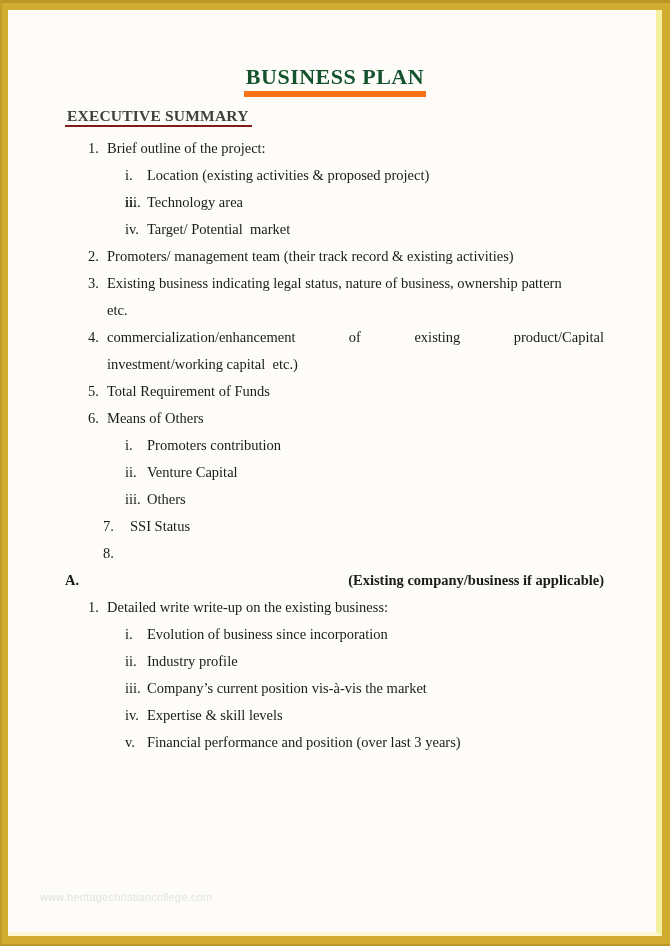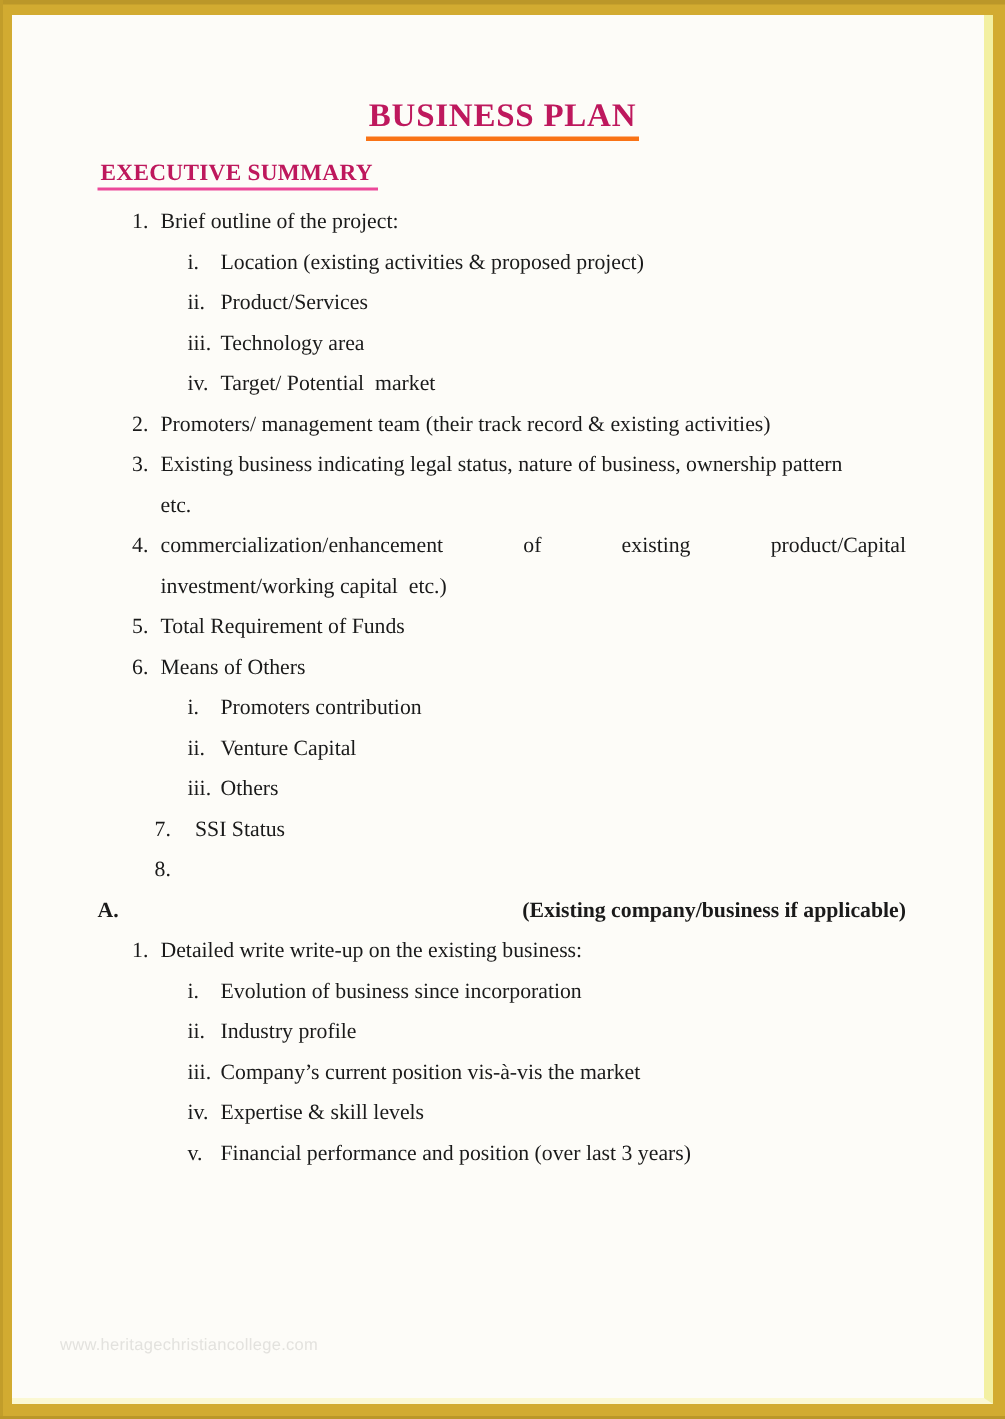--- a/index.html
+++ b/index.html
@@ -20,31 +20,31 @@
     border-right:6px solid #f3f0a2;
     border-bottom:4px solid #fbf8d3;
   }
   .edge-top    { position:absolute; top:0; left:0; right:0; height:3px; background:#bb9729; }
   .edge-bottom { position:absolute; bottom:0; left:0; right:0; height:2px; background:#bb9729; }
   .edge-left   { position:absolute; top:0; bottom:0; left:0; width:2px; background:#c29d2a; }
 
   
   .title-wrap { position:absolute; top:64px; left:0; right:0; text-align:center; }
   .title-text {
-    display:inline-block; font-size:22px; font-weight:bold; color:#be185d;
-    letter-spacing:.5px; border-bottom:3px solid #f97316; padding:0 2px 1px 2px;
+    display:inline-block; font-size:22px; font-weight:bold; color:#14532d;
+    letter-spacing:.5px; border-bottom:6px solid #f97316; padding:0 2px 1px 2px;
   }
 
   
   .content { position:absolute; left:65px; right:66px; top:107px; color:#1a1a1a; }
 
   .section-heading { height:28px; }
   .section-heading .h-underline {
-    display:inline-block; font-size:15.5px; font-weight:bold; color:#be185d;
-    border-bottom:2px solid #ec4899; padding:0 3px 0 2px; letter-spacing:.2px;
+    display:inline-block; font-size:15.5px; font-weight:bold; color:#404040;
+    border-bottom:2px solid #7f1d1d; padding:0 3px 0 2px; letter-spacing:.2px;
   }
   .heading-row { height:27px; line-height:22px; }
 
   .row { position:relative; font-size:14.5px; line-height:27px; }
   .lbl { position:absolute; left:23px; top:0; }
   .txt { white-space:pre-wrap; }
   .n1  > .txt { margin-left:42px; }
   .rom > .lbl { left:60px; }
   .rom > .txt { margin-left:82px; }
   .n78 > .lbl { left:38px; }
@@ -86,21 +86,20 @@
   <div class="row n1">
     <span class="lbl">1.</span>
     <div class="txt">Brief outline of the project:</div>
   </div>
   <div class="row rom">
     <span class="lbl">i.</span>
     <div class="txt">Location (existing activities &amp; proposed project)</div>
   </div>
   <div class="row rom">
     <span class="lbl">ii.</span>
-    <div class="txt">Product/Services</div>
   </div>
   <div class="row rom">
     <span class="lbl">iii.</span>
     <div class="txt">Technology area</div>
   </div>
   <div class="row rom">
     <span class="lbl">iv.</span>
     <div class="txt">Target/ Potential  market</div>
   </div>
   <div class="row n1">

